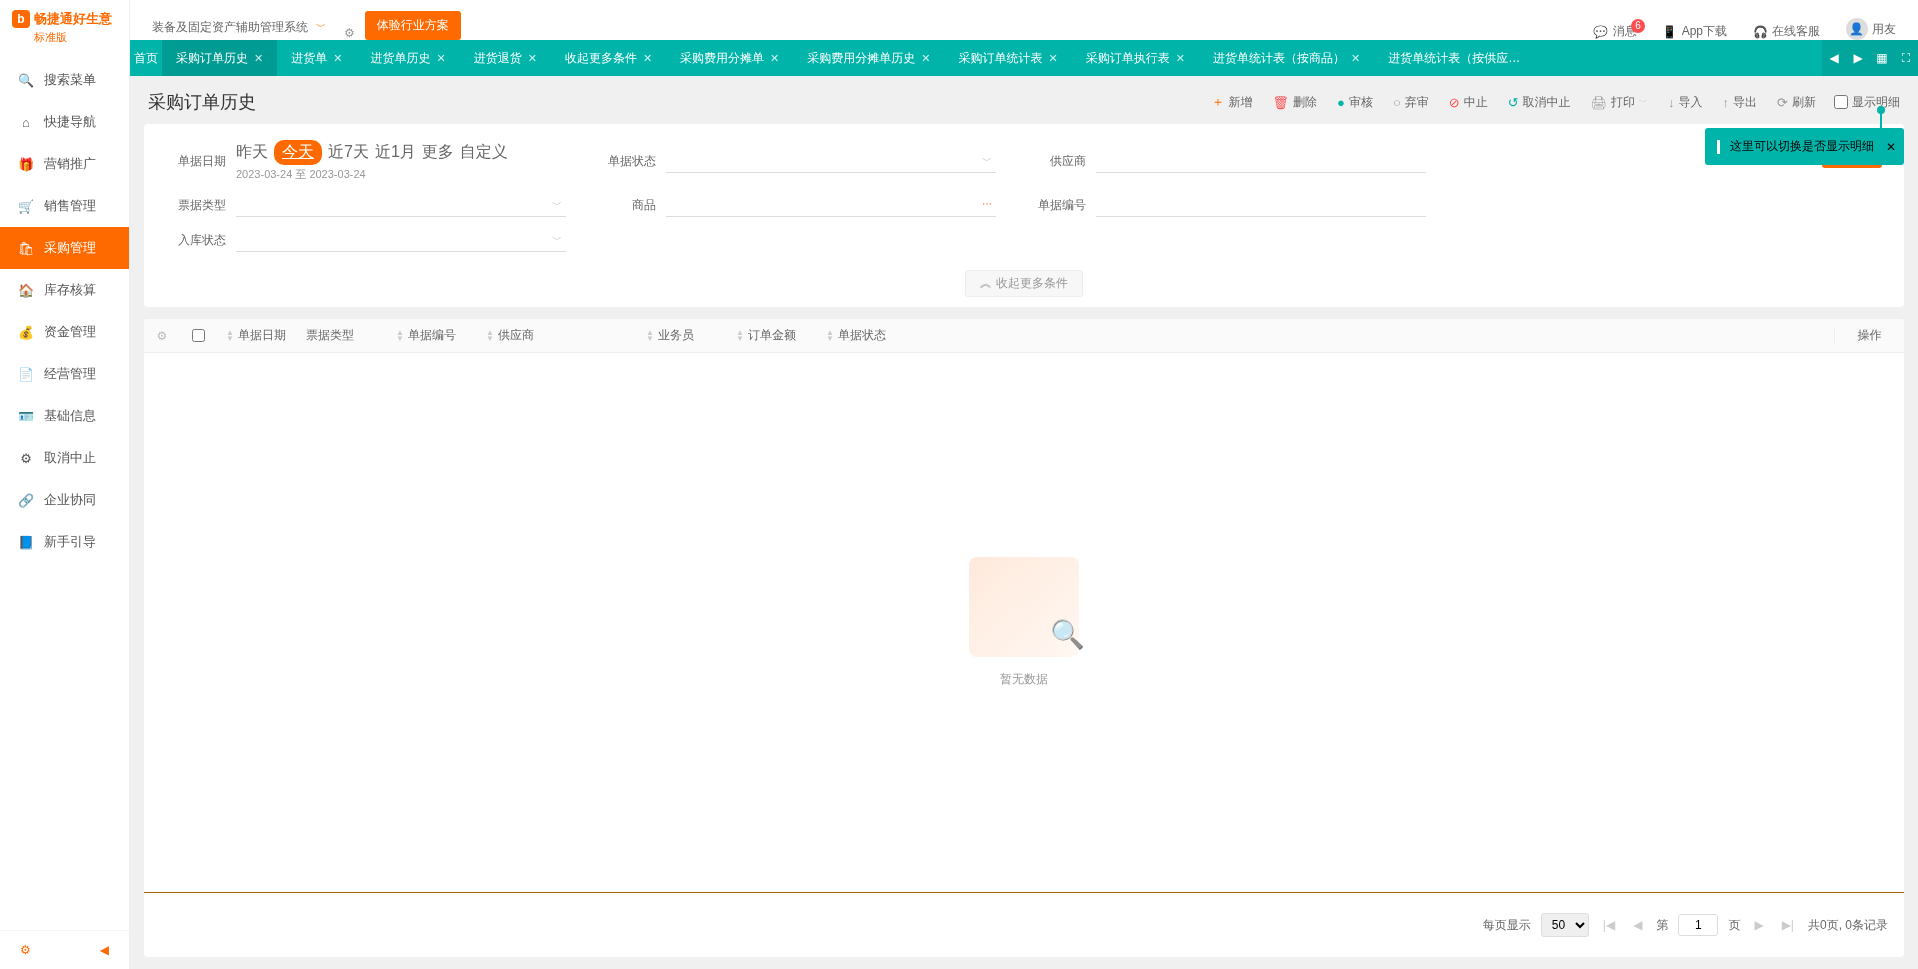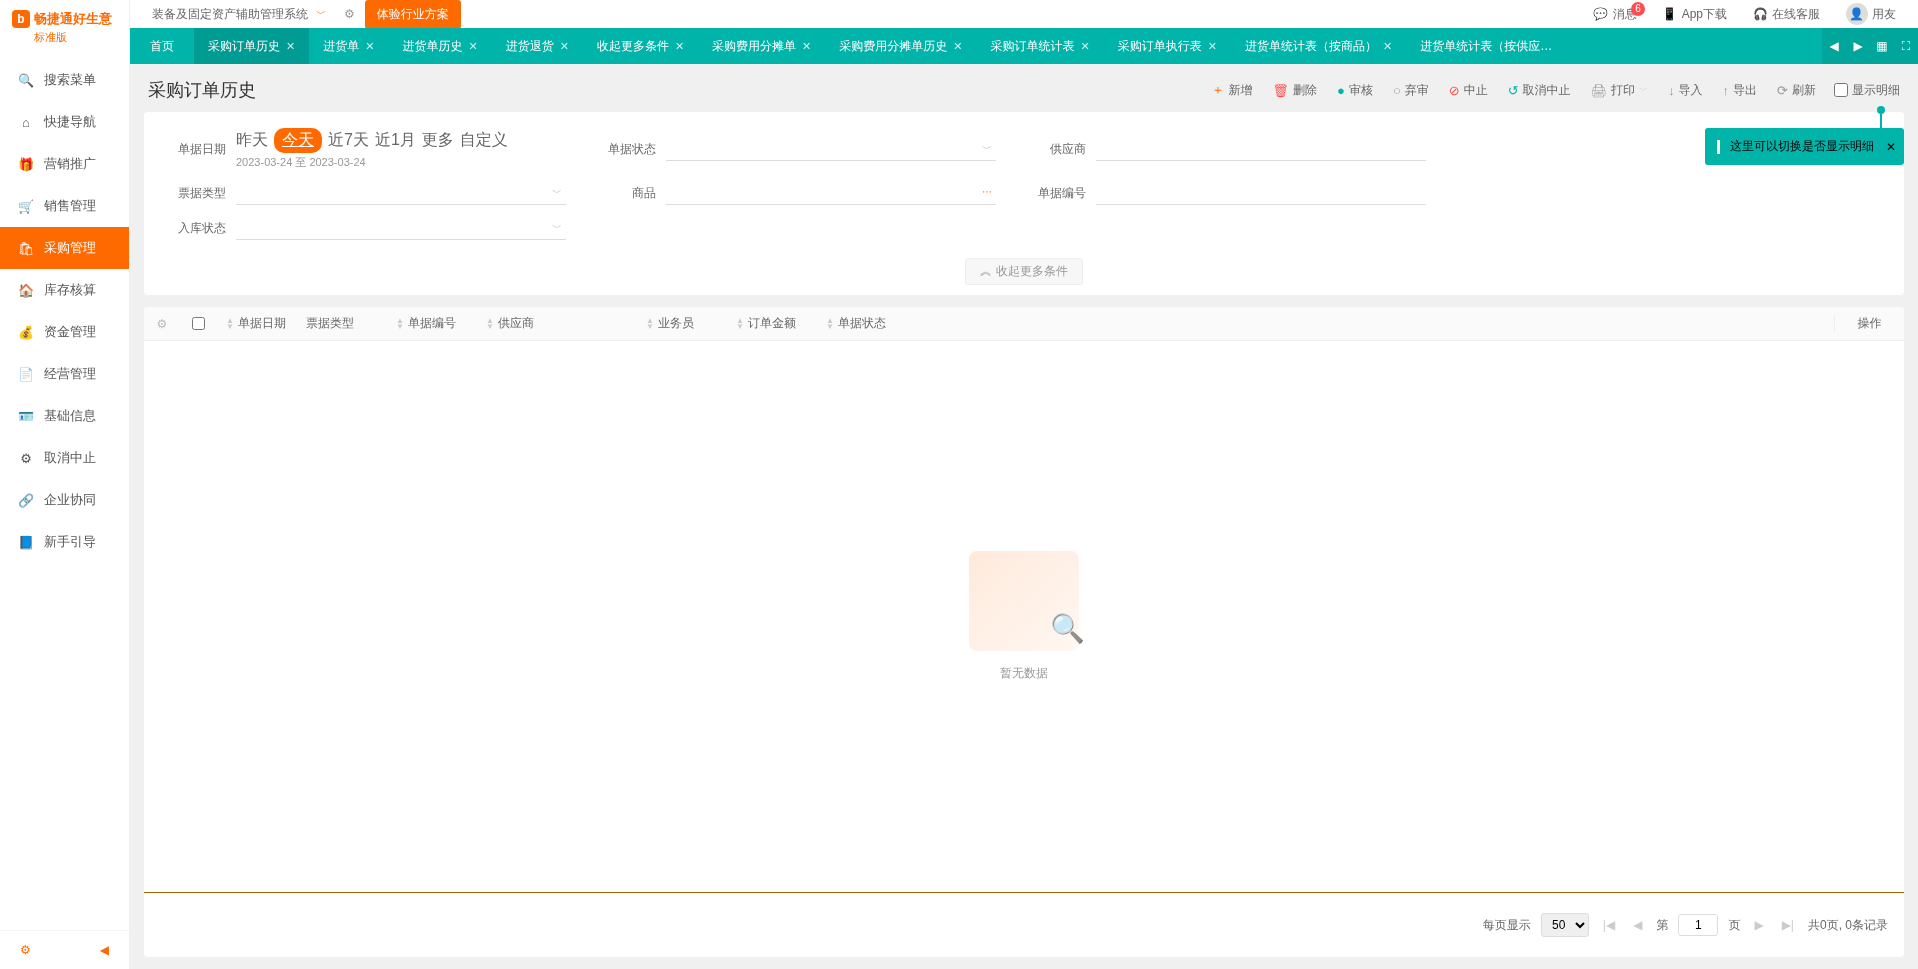--- a/index.html
+++ b/index.html
@@ -17,34 +17,34 @@
 .menu-item { display: flex; align-items: center; gap: 10px; padding: 12px 18px; color: #555; cursor: pointer; font-size: 13px; }
 .menu-item.active { background: #ff6a00; color: #fff; }
 .menu-item .icon { width: 16px; height: 16px; display: inline-flex; align-items: center; justify-content: center; }
 .sidebar-footer { display: flex; justify-content: space-between; padding: 12px 20px; border-top: 1px solid #f5f5f5; }
 .sidebar-footer .icon { color: #ff6a00; cursor: pointer; }
 
 
 .main { flex: 1; display: flex; flex-direction: column; background: #f0f0f0; }
 
 
-.topbar { height: 28px; background: #fff; display: flex; align-items: center; padding: 0 14px; gap: 10px; }
+.topbar { height: 40px; background: #fff; display: flex; align-items: flex-end; padding: 0 14px; gap: 10px; }
 .system-select { width: 190px; height: 26px; display: flex; align-items: center; justify-content: space-between; padding: 0 8px; color: #666; font-size: 12px; }
 .chev { color: #ff6a00; font-size: 10px; }
 .gear { color: #999; cursor: pointer; }
 .btn-orange { background: #ff6a00; color: #fff; border: none; border-radius: 3px; padding: 6px 12px; font-size: 12px; cursor: pointer; }
 .topbar-spacer { flex: 1; }
 .top-action { display: flex; align-items: center; gap: 4px; color: #666; font-size: 12px; cursor: pointer; padding: 0 8px; position: relative; }
 .badge { position: absolute; top: -4px; right: 0; background: #ff4d4f; color: #fff; border-radius: 8px; font-size: 10px; padding: 0 4px; line-height: 14px; }
 .avatar { width: 22px; height: 22px; background: #ddd; border-radius: 50%; display: inline-flex; align-items: center; justify-content: center; color: #fff; font-size: 12px; }
 
 
 .tabs { height: 36px; background: #00b4aa; display: flex; align-items: stretch; color: #fff; position: relative; }
 .tab { display: flex; align-items: center; padding: 0 14px; font-size: 12px; cursor: pointer; white-space: nowrap; gap: 6px; }
-.tab.home { padding: 0 20px; }
+.tab.home { padding: 0 4px; }
 .tab.active { background: #009b92; }
 .tab .close { font-size: 11px; opacity: 0.8; }
 .tab-ctrl { width: 24px; display: flex; align-items: center; justify-content: center; cursor: pointer; background: #00a59b; }
 .tab-overflow { position: absolute; right: 0; display: flex; height: 100%; }
 
 
 .page { flex: 1; background: #f0f0f0; display: flex; flex-direction: column; padding: 0; overflow: hidden; }
 .page-header { display: flex; align-items: center; padding: 14px 18px 10px; background: #f0f0f0; gap: 12px; }
 .page-title { font-size: 18px; color: #333; flex-shrink: 0; }
 .header-spacer { flex: 1; }
@@ -87,21 +87,21 @@
 .th.fixed-right { margin-left: auto; border-left: 1px solid #eee; width: 70px; justify-content: center; }
 .sort-ic { color: #ccc; font-size: 8px; line-height: 6px; display: flex; flex-direction: column; }
 .gear-cell { width: 36px; justify-content: center; color: #bbb; }
 .check-cell { width: 36px; justify-content: center; }
 .empty-area { flex: 1; display: flex; flex-direction: column; align-items: center; justify-content: center; color: #999; gap: 14px; }
 .empty-illus { width: 110px; height: 100px; background: linear-gradient(135deg,#ffe0cc,#fff5ee); border-radius: 8px; position: relative; opacity: 0.7; }
 .empty-illus::after { content: "🔍"; position: absolute; right: -6px; bottom: 6px; font-size: 28px; }
 
 
 .pager { display: flex; align-items: center; justify-content: flex-end; gap: 10px; padding: 20px 16px; border-top: 1px solid #a16207; font-size: 12px; color: #666; }
-.pager select, .pager input { border: 1px solid #ddd; border-radius: 3px; padding: 3px 6px; font-size: 12px; text-align: center; }
+.pager select, .pager input { border: 1px solid #ddd; border-radius: 3px; padding: 3px 6px; font-size: 12px; }
 .pager .nav { color: #ccc; cursor: pointer; padding: 0 4px; }
 .pager input { width: 40px; text-align: center; }
 </style>
 </head>
 <body>
 
 <div class="app">
 
   <div class="sidebar">
     <div class="logo-area">

